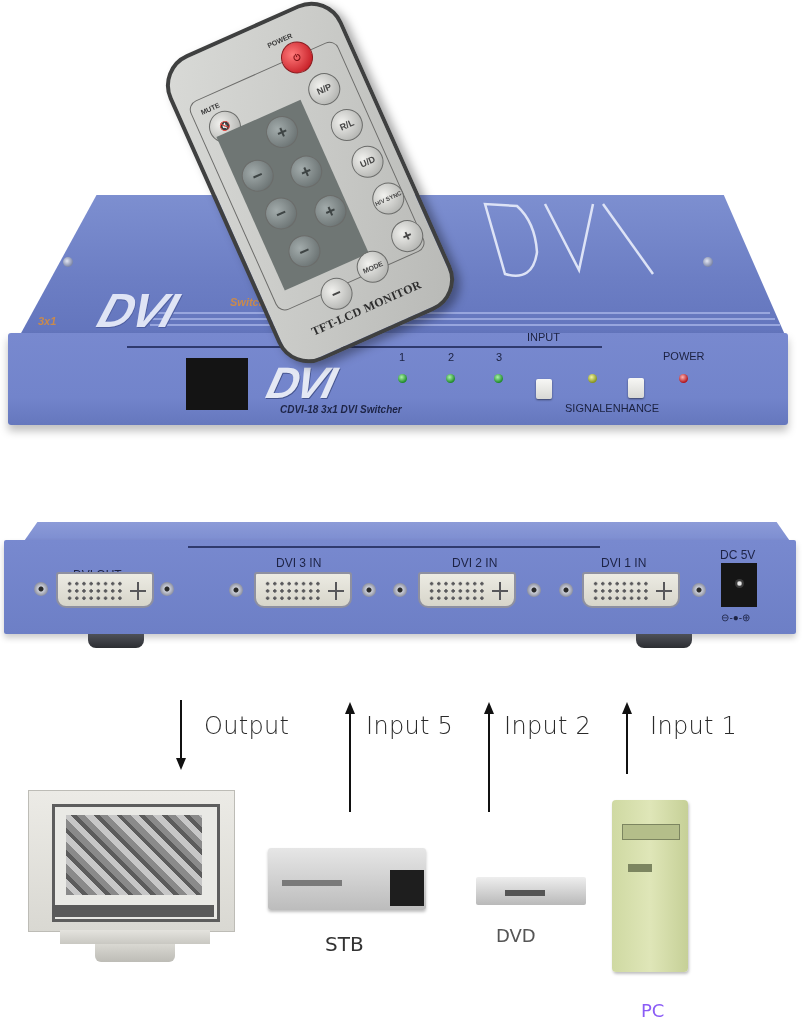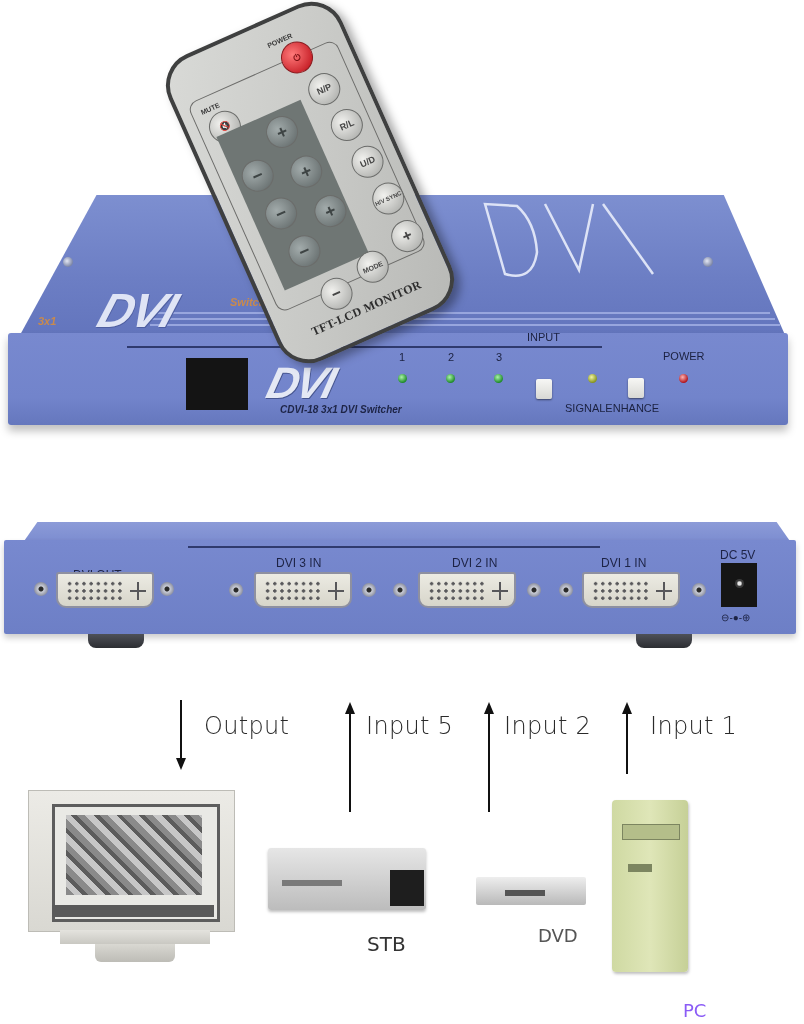--- a/index.html
+++ b/index.html
@@ -47,21 +47,21 @@
   .pins-r { position: absolute; left: 72px; top: 8px; width: 16px; height: 18px; background: linear-gradient(90deg,transparent 7px,#57575a 7px,#57575a 9px,transparent 9px), linear-gradient(0deg,transparent 8px,#57575a 8px,#57575a 10px,transparent 10px); }
   .thumb { width: 14px; height: 14px; border-radius: 50%; background: radial-gradient(circle,#2a2a2a 2px,#c9ccd6 3px,#8b8fa0 7px); }
   .dc-jack { left: 721px; top: 563px; width: 36px; height: 44px; background: #151515; }
   .dc-hole { left: 735px; top: 579px; width: 9px; height: 9px; border-radius: 50%; background: radial-gradient(circle,#e6e6e6 1.5px,#3a3a3a 3px); }
 
   
   .arrow-line { width: 2px; background: #111; }
   .arrow-head-up { width: 0; height: 0; border-left: 5px solid transparent; border-right: 5px solid transparent; border-bottom: 12px solid #111; }
   .arrow-head-down { width: 0; height: 0; border-left: 5px solid transparent; border-right: 5px solid transparent; border-top: 12px solid #111; }
   .flow-label { font-family: "DejaVu Sans", sans-serif; font-size: 24px; color: #2a2a2a; font-weight: 300; letter-spacing: .3px; }
-  .dev-label { font-family: "DejaVu Sans", sans-serif; color: #333; margin-left: 42px; }
+  .dev-label { font-family: "DejaVu Sans", sans-serif; color: #333; }
 
   
   .mon-bezel { left: 28px; top: 790px; width: 205px; height: 140px; background: linear-gradient(180deg,#ecebe6,#d9d8d2); border: 1px solid #bdbcb6; }
   .mon-screen-frame { left: 52px; top: 804px; width: 162px; height: 112px; background: #e9e9e5; border: 3px solid #5d5d5d; }
   .mon-screen { left: 66px; top: 815px; width: 136px; height: 80px; background: repeating-linear-gradient(45deg,#8a8a8a 0 6px,#c7c7c7 6px 12px,#5c5c5c 12px 16px); filter: grayscale(1); }
   .mon-base { left: 60px; top: 930px; width: 150px; height: 14px; background: linear-gradient(180deg,#e4e3de,#c9c8c2); }
   .mon-stand { left: 95px; top: 944px; width: 80px; height: 18px; background: linear-gradient(180deg,#d9d8d2,#bdbcb6); border-radius: 0 0 6px 6px; }
   .stb { left: 268px; top: 848px; width: 158px; height: 62px; background: linear-gradient(180deg,#e6e6e6,#bcbcbc); border-radius: 3px; box-shadow: 0 2px 3px rgba(0,0,0,.25); }
   .stb-panel { left: 390px; top: 870px; width: 34px; height: 36px; background: #1e1e1e; }
   .dvd { left: 476px; top: 877px; width: 110px; height: 28px; background: linear-gradient(180deg,#eeeeee,#b9b9b9); border-radius: 2px; }

